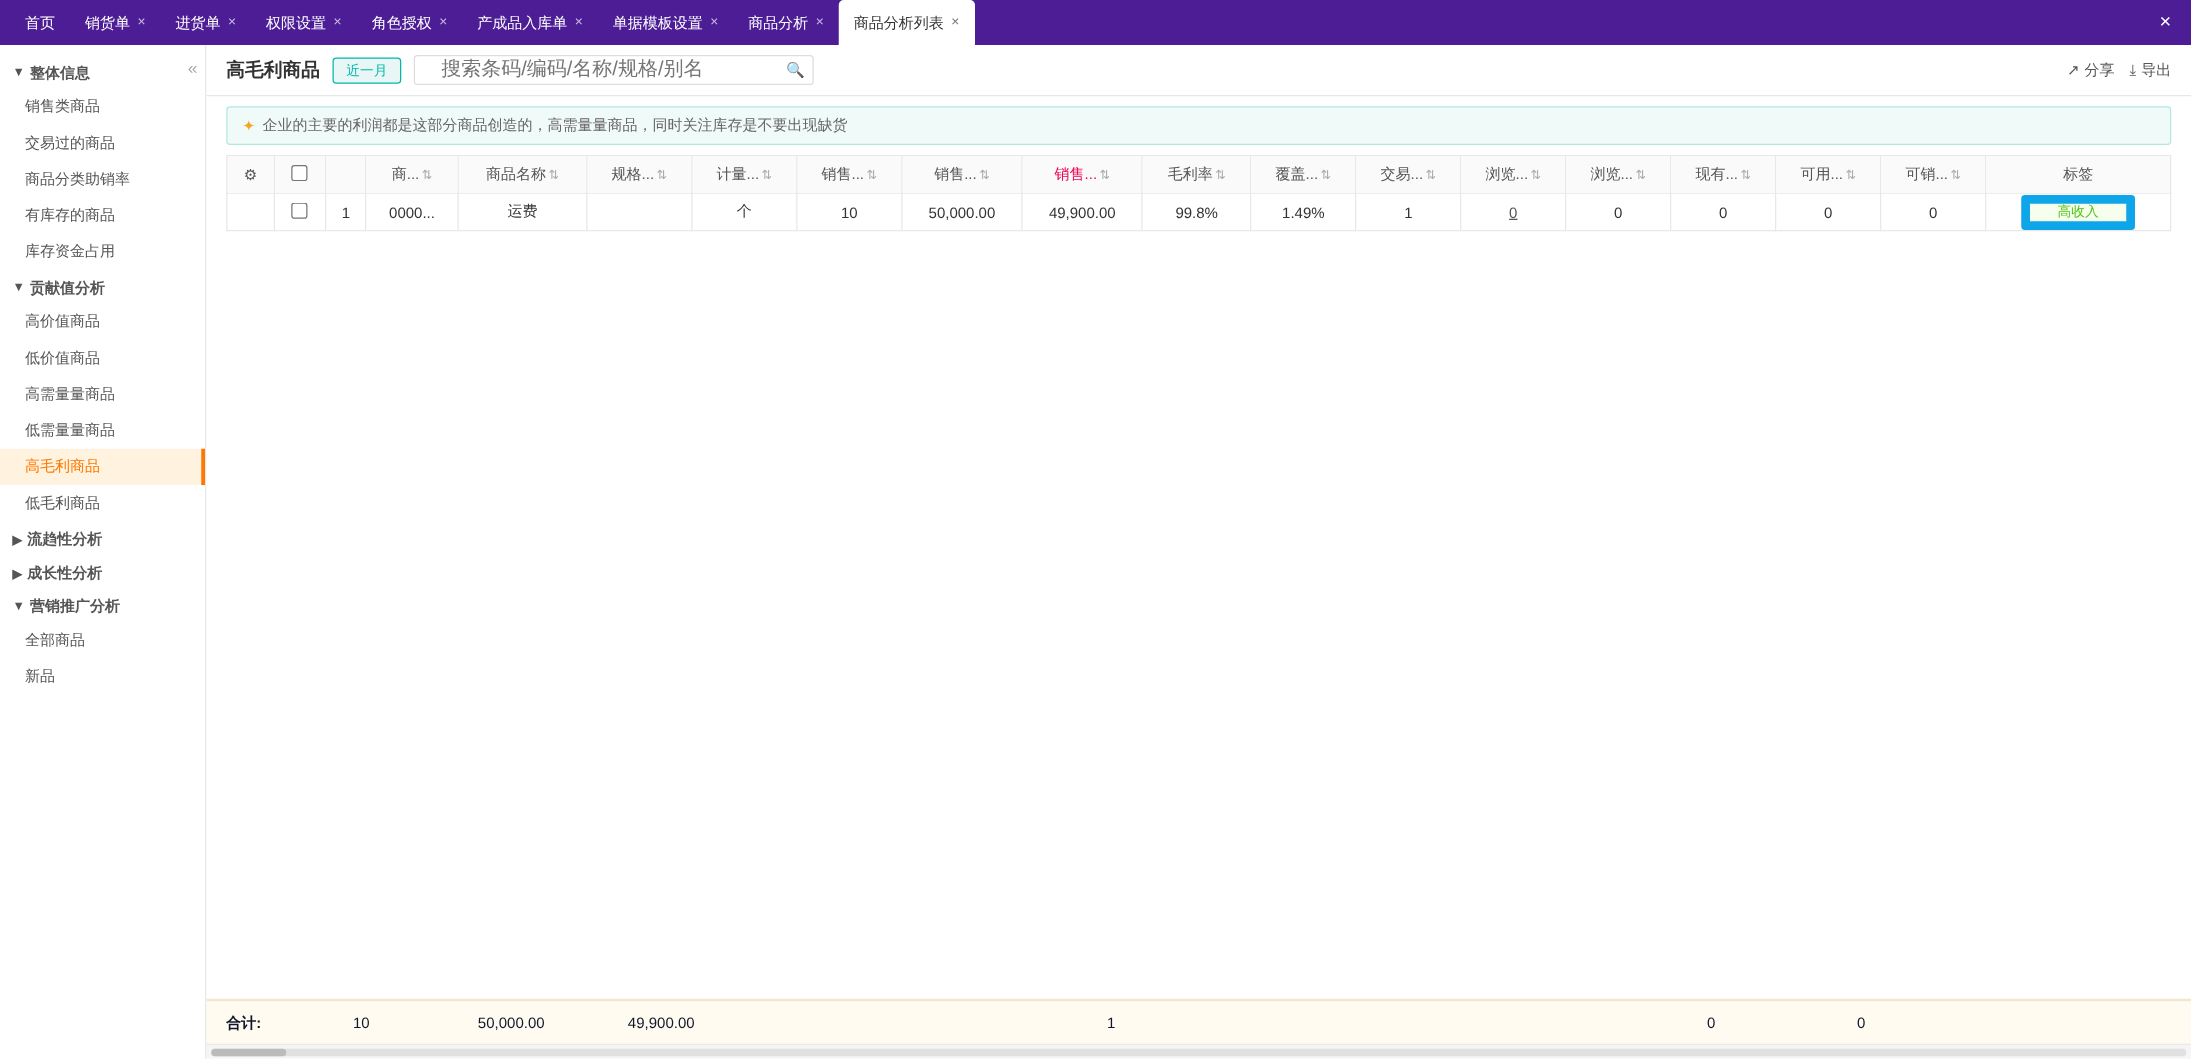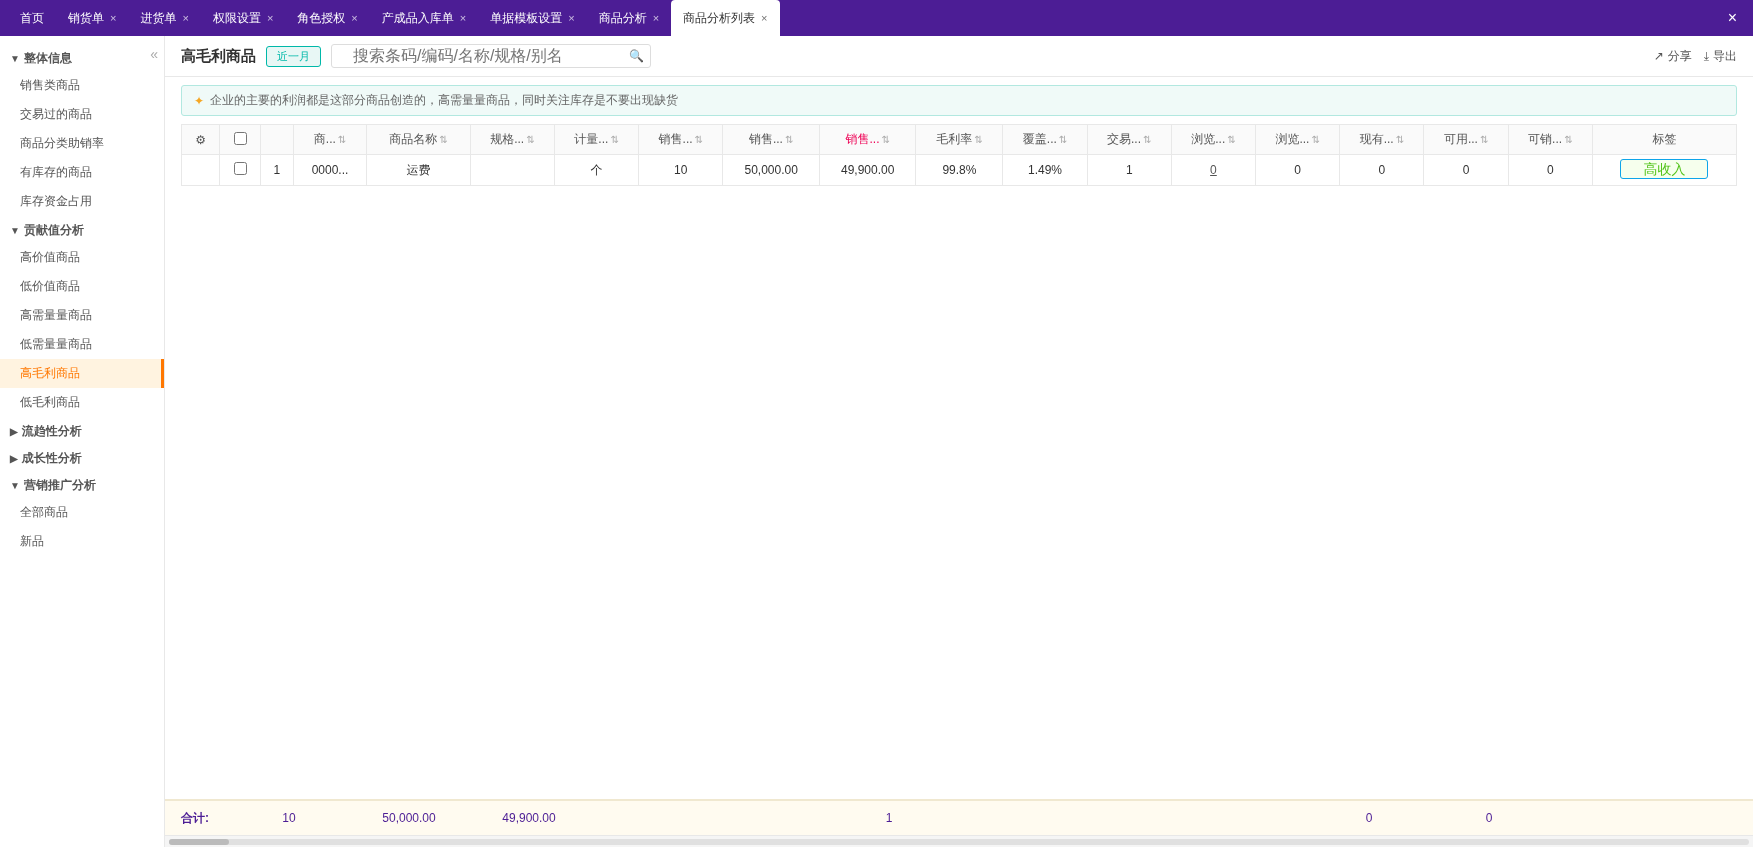--- a/index.html
+++ b/index.html
@@ -198,38 +198,38 @@
     thead th .sort-icon { color: #aaa; margin-left: 2px; font-size: 10px; }
     tbody td {
       border: 1px solid #e8e8e8;
       padding: 6px 8px;
       text-align: center;
       color: #333;
       white-space: nowrap;
     }
     .tag-high-income {
       color: #52c41a;
-      border: 1px solid #0ea5e9;
+      border: 7px solid #0ea5e9;
       background: #f6ffed;
       padding: 1px 22px;
       border-radius: 3px;
-      font-size: 14px;
+      font-size: 11px;
     }
     .underline-link { text-decoration: underline; color: #555; cursor: pointer; }
 
     
     .table-footer {
       display: flex;
       align-items: center;
       background: #fffbf0;
       border-top: 2px solid #f0e8d0;
       padding: 6px 16px;
       gap: 40px;
       font-size: 12px;
-      color: #4c1d95;
+      color: #0f172a;
       min-height: 36px;
     }
     .footer-label { font-weight: bold; }
     .footer-cell { min-width: 80px; text-align: center; }
 
     
     .scroll-bar-area {
       height: 12px;
       background: #f5f5f5;
       border-top: 1px solid #e8e8e8;

